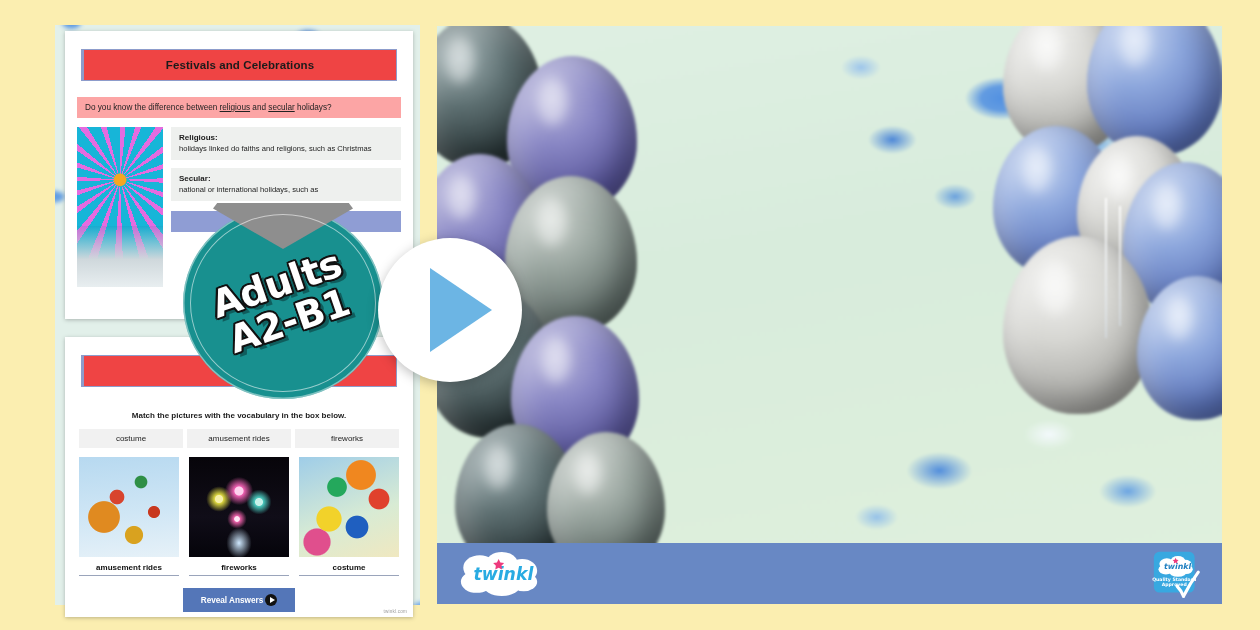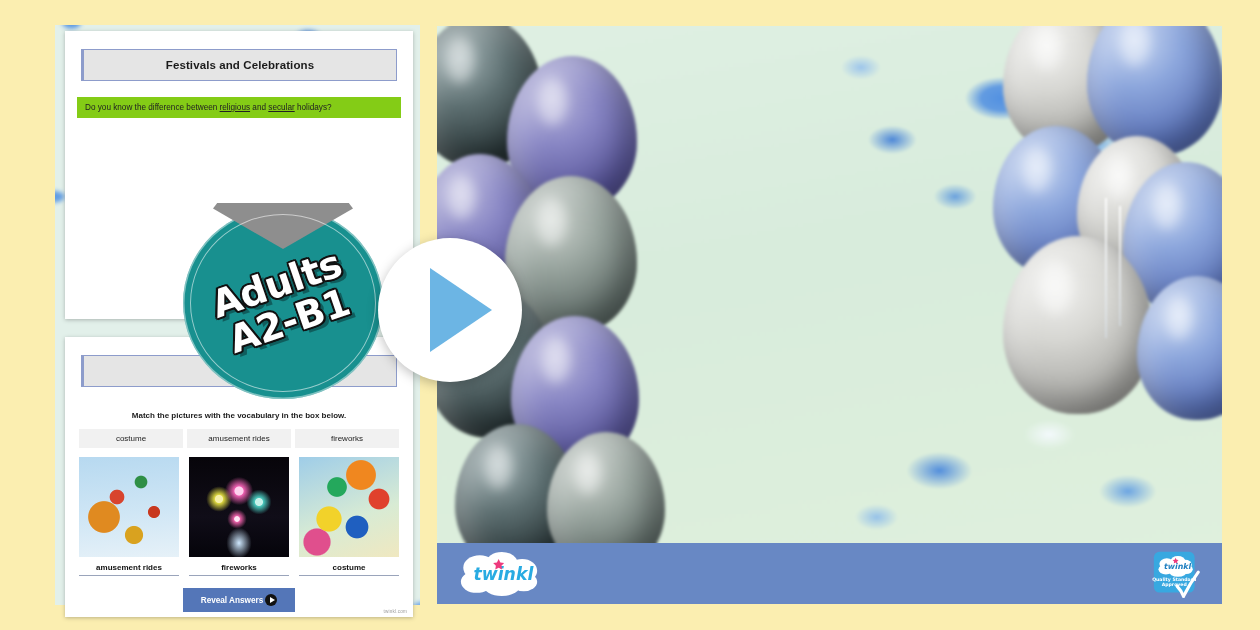--- a/index.html
+++ b/index.html
@@ -52,32 +52,32 @@
     background: #ffffff;
     box-shadow: 0 1px 4px rgba(0,0,0,.25);
     overflow: hidden;
   }
   #preview-card-1 { left: 10px; top: 6px; width: 348px; height: 288px; }
   #preview-card-2 { left: 10px; top: 312px; width: 348px; height: 280px; }
 
   .card-title-bar {
     margin: 18px 16px 0 16px;
     height: 32px;
-    background: #e5e5e5;
+    background: #ef4444;
     border: 1px solid #8d9ccb;
     border-left: 3px solid #8d9ccb;
     display: flex; align-items: center; justify-content: center;
   }
   .card-title-bar span {
     font-size: 11.5px; font-weight: bold; color: #1b1b1b; letter-spacing: .1px;
   }
 
   .question-strip {
     margin: 16px 12px 0 12px;
-    background: #84cc16;
+    background: #fca5a5;
     padding: 6px 8px;
     font-size: 8.2px; color: #222;
   }
   .question-strip u { text-decoration: underline; }
 
   .def-row { display: flex; margin: 9px 12px 0 12px; gap: 8px; }
   .def-photo {
     width: 86px; height: 160px; flex: 0 0 86px;
     background:
       radial-gradient(circle at 50% 33%, #f5a623 0%, #f5a623 5%, transparent 6%),
@@ -365,20 +365,34 @@
 
   <div class="preview-card" id="preview-card-1">
     <div class="card-title-bar">
       <span>Festivals and Celebrations</span>
     </div>
 
     <div class="question-strip">
       <span>Do you know the difference between </span><u>religious</u><span> and </span><u>secular</u><span> holidays?</span>
     </div>
 
+    <div class="def-row">
+      <div class="def-photo"></div>
+      <div class="def-col">
+        <div class="def-block">
+          <b>Religious:</b><br>
+          <span>holidays linked do faiths and religions, such as Christmas</span>
+        </div>
+        <div class="def-block">
+          <b>Secular:</b><br>
+          <span>national or international holidays, such as</span>
+        </div>
+        <div class="def-cta">mples?</div>
+      </div>
+    </div>
   </div>
 
   <div class="preview-card" id="preview-card-2">
     <div class="card-title-bar">
       <span></span>
     </div>
 
     <div class="match-instruction">Match the pictures with the vocabulary in the box below.</div>
 
     <div class="vocab-row">

